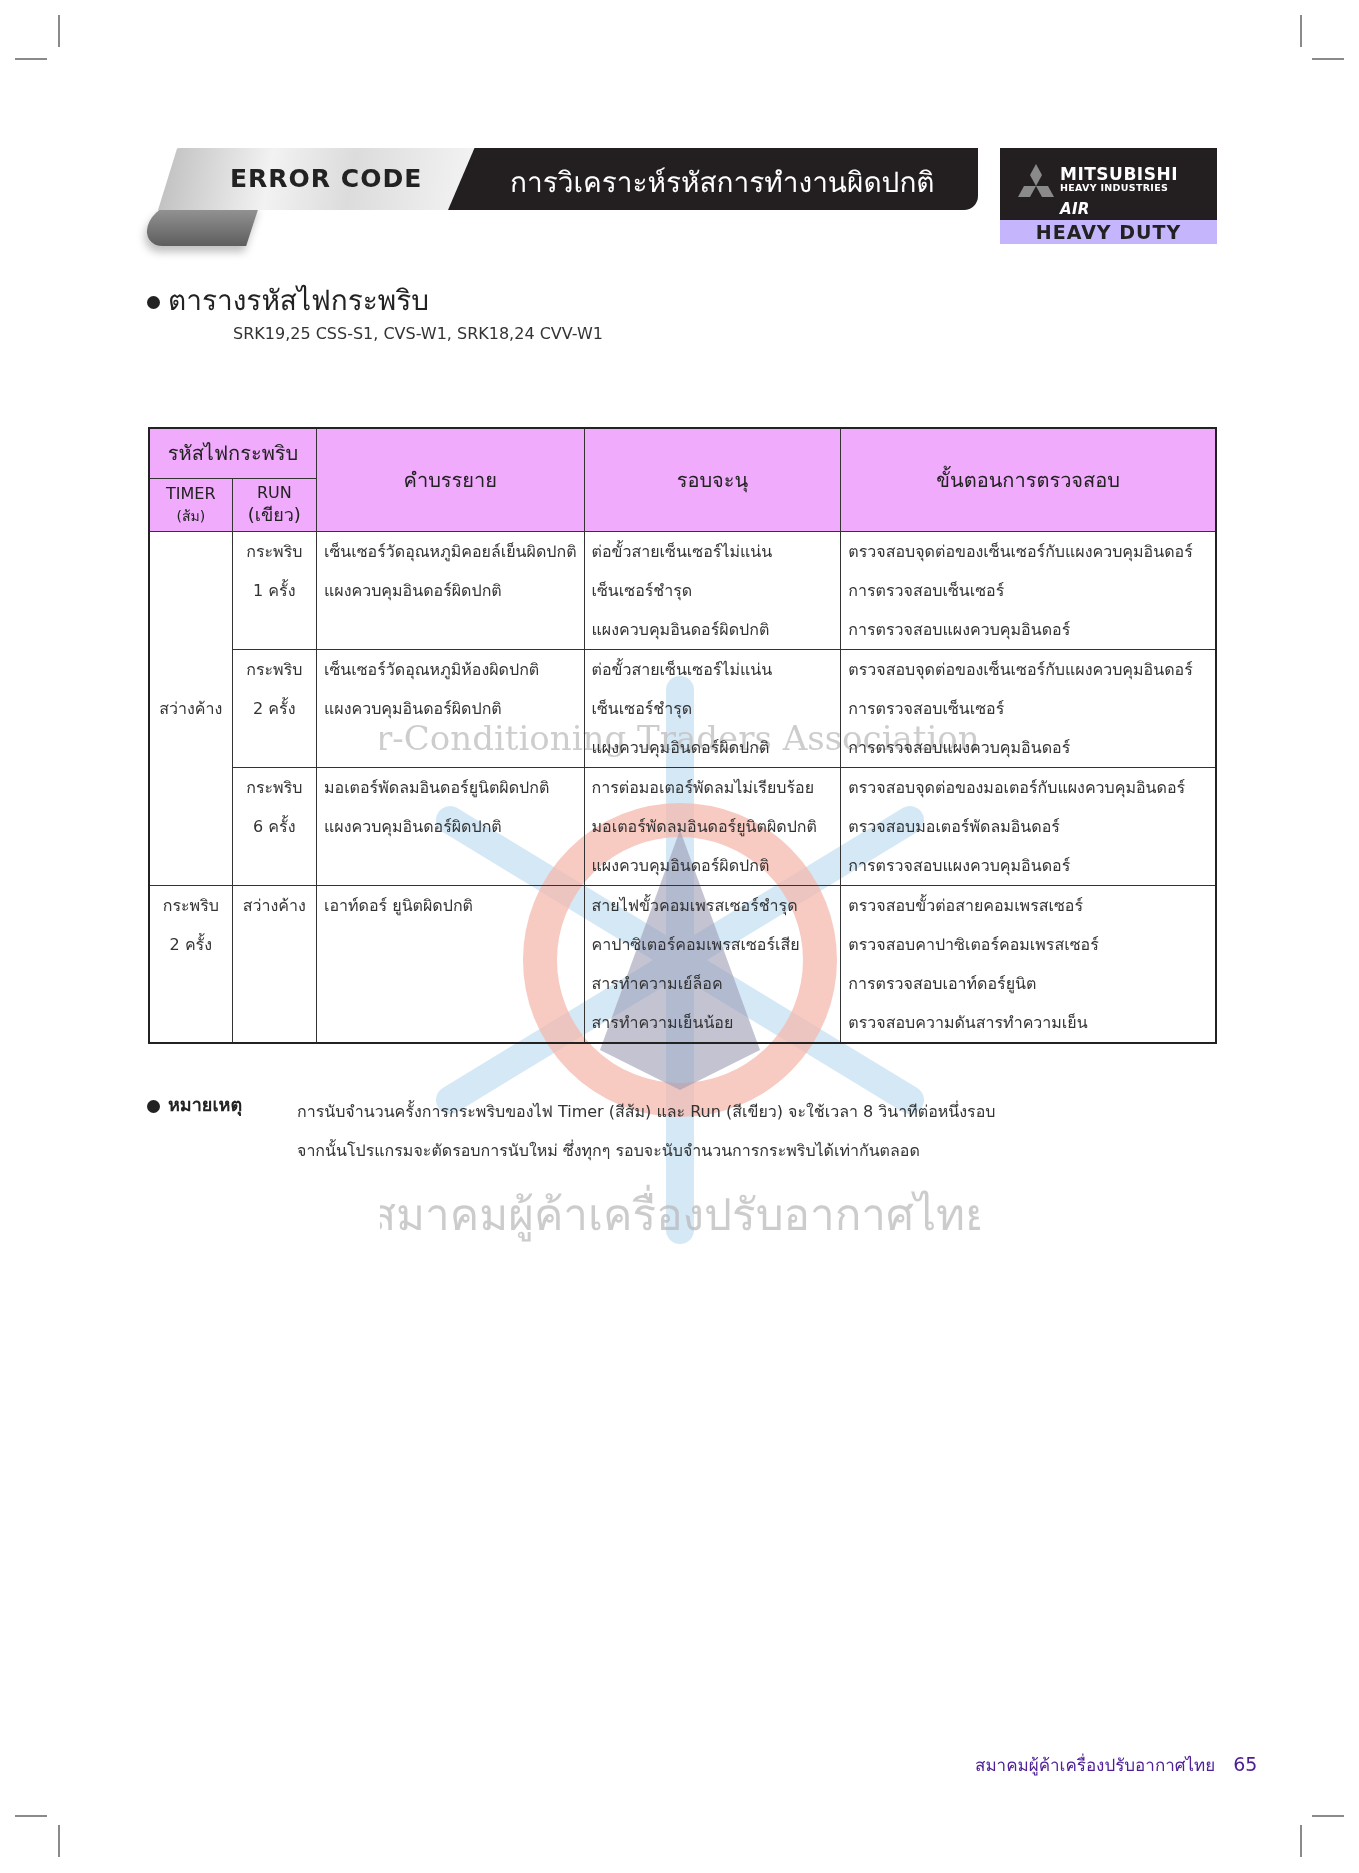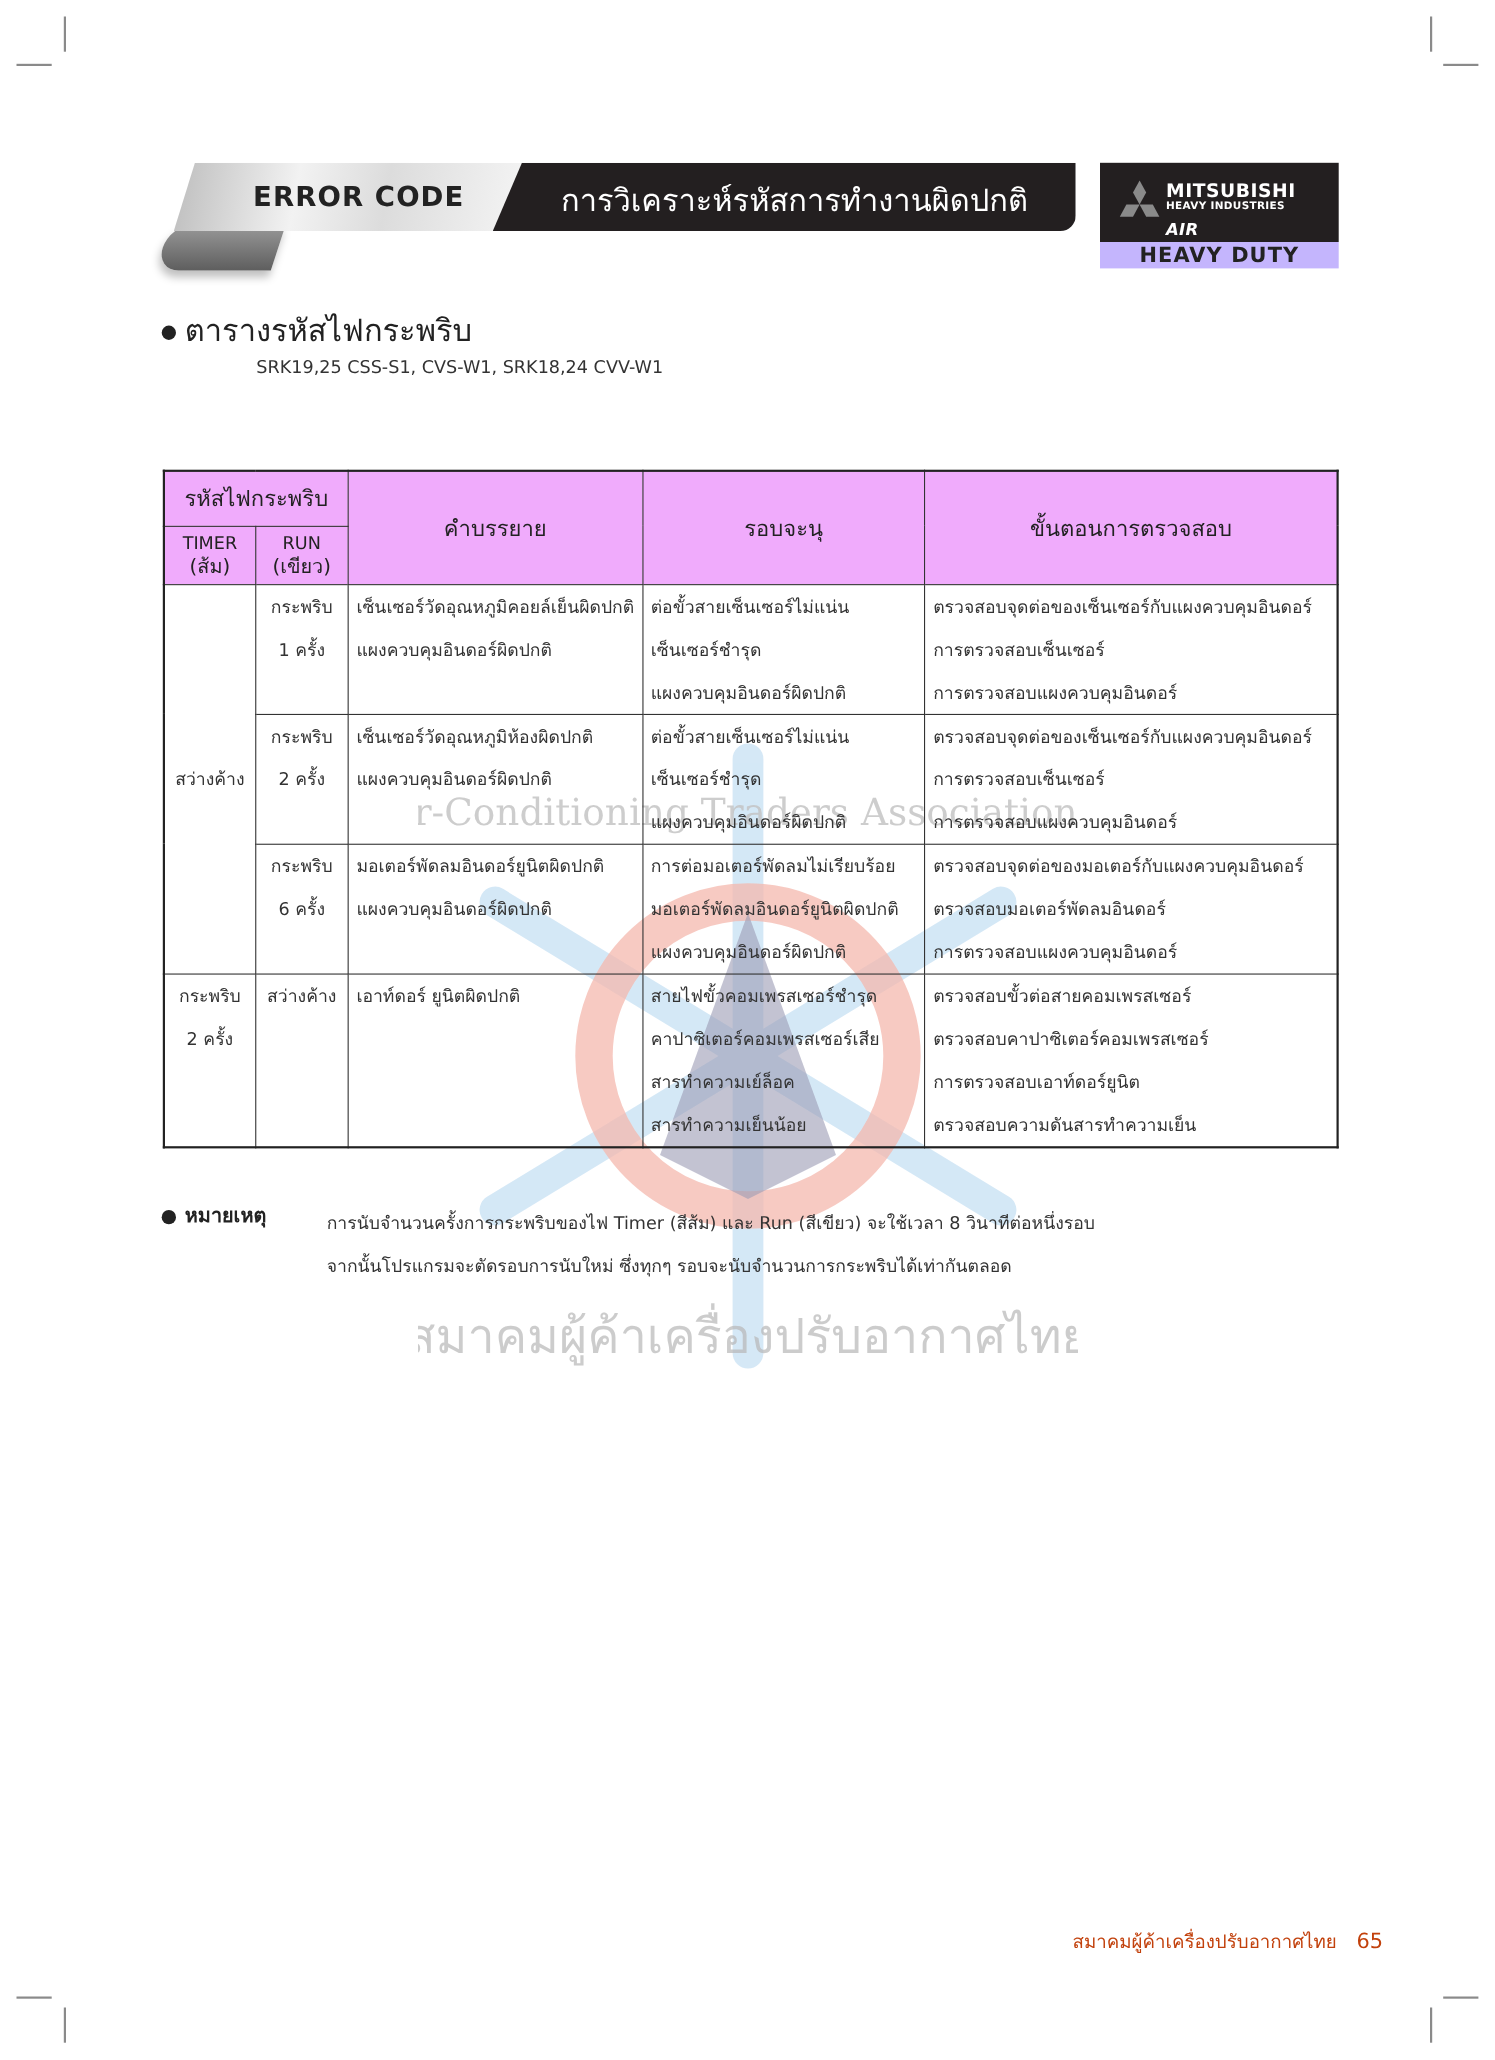--- a/index.html
+++ b/index.html
@@ -75,21 +75,21 @@
   table.codes td.vmid { vertical-align: middle; text-align: center; }
 
   
   .note { position: absolute; left: 147px; top: 1090px; font-size: 16px; color: #333; }
   .note .label { font-weight: bold; font-size: 18px; display: inline-block; width: 150px; color: #222; }
   .note .text { position: absolute; left: 150px; top: 2px; width: 760px; line-height: 39px; white-space: nowrap; }
 
   
   .watermark { position: absolute; left: 380px; top: 630px; width: 600px; height: 650px; pointer-events: none; opacity: 0.6; }
 
-  .footer { position: absolute; left: 975px; top: 1751px; font-size: 17px; color: #c2410c; }
+  .footer { position: absolute; left: 975px; top: 1751px; font-size: 17px; color: #4c1d95; }
   .footer .page { margin-left: 18px; font-size: 19px; }
 </style>
 </head>
 <body>
 
 <div class="crop v" style="left:58px;top:15px;"></div>
 <div class="crop h" style="left:15px;top:58px;"></div>
 <div class="crop v" style="left:1300px;top:15px;"></div>
 <div class="crop h" style="left:1312px;top:58px;"></div>
 <div class="crop v" style="left:58px;top:1825px;"></div>
@@ -147,21 +147,21 @@
       <col style="width:379px">
   </colgroup>
   <thead>
     <tr style="height:50px">
       <th colspan="2" class="big">รหัสไฟกระพริบ</th>
       <th rowspan="2" class="big">คำบรรยาย</th>
       <th rowspan="2" class="big">รอบจะนุ</th>
       <th rowspan="2" class="big">ขั้นตอนการตรวจสอบ</th>
     </tr>
     <tr style="height:53px">
-      <th class="sm"><span>TIMER</span><br><span style="font-size:18px">(ส้ม)</span></th>
+      <th class="sm"><span>TIMER</span><br><span style="font-size:14px">(ส้ม)</span></th>
       <th class="sm"><span>RUN</span><br><span style="font-size:18px">(เขียว)</span></th>
     </tr>
   </thead>
   <tbody>
 
     <tr>
       <td rowspan="3" class="vmid">สว่างค้าง</td>
       <td class="center">
           <div class="line">กระพริบ</div>
           <div class="line">1 ครั้ง</div>

